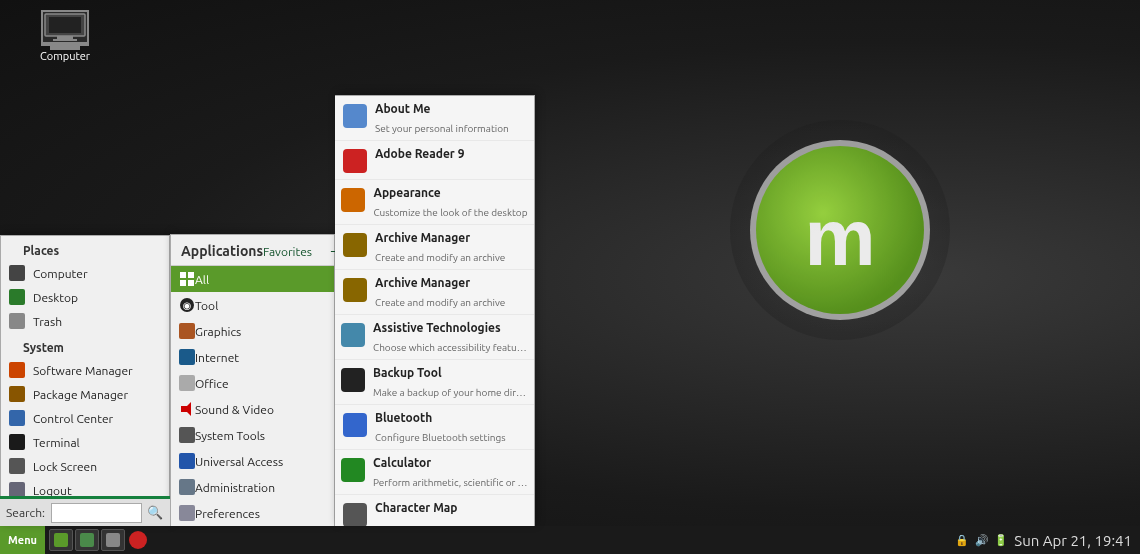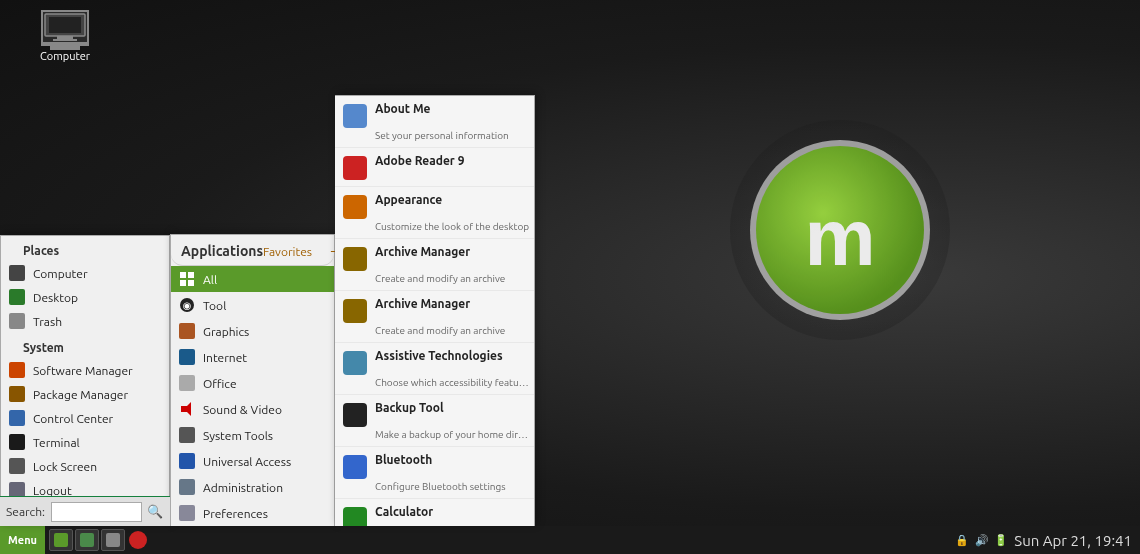--- a/index.html
+++ b/index.html
@@ -161,50 +161,48 @@
       z-index: 200;
       box-shadow: 2px -2px 8px rgba(0,0,0,0.3);
     }
 
     .apps-header {
       display: flex;
       justify-content: space-between;
       align-items: center;
       padding: 8px 10px 6px 10px;
       border-bottom: 1px solid #ccc;
-      border-radius: 12px;
     }
     .apps-title {
       font-size: 14px;
       font-weight: bold;
       color: #333;
     }
     .apps-favorites {
       font-size: 12px;
-      color: #a16207;
+      color: #14532d;
       cursor: pointer;
       display: flex;
       align-items: center;
       gap: 18px;
     }
 
     .apps-list {
       overflow-y: auto;
       max-height: 380px;
     }
     .apps-list::-webkit-scrollbar { width: 6px; }
     .apps-list::-webkit-scrollbar-track { background: #e0e0e0; }
     .apps-list::-webkit-scrollbar-thumb { background: #aaa; border-radius: 3px; }
 
     .app-category {
       display: flex;
       align-items: center;
       padding: 5px 8px;
       cursor: pointer;
-      gap: 8px;
       font-size: 12px;
       color: #222;
     }
     .app-category.selected {
       background: #5a9a2a;
       color: #fff;
     }
     .app-category .cat-icon {
       width: 16px;
       height: 16px;
@@ -212,21 +210,21 @@
     }
 
     
     .search-bar {
       position: absolute;
       bottom: 28px;
       left: 0;
       width: 170px;
       height: 30px;
       background: #e0e0e0;
-      border-top: 1px solid #15803d;
+      border-top: 3px solid #15803d;
       display: flex;
       align-items: center;
       padding: 4px 6px;
       gap: 6px;
       z-index: 201;
     }
     .search-label {
       font-size: 12px;
       color: #333;
     }
@@ -275,39 +273,40 @@
     .app-items-list::-webkit-scrollbar-track { background: #e0e0e0; }
     .app-items-list::-webkit-scrollbar-thumb { background: #aaa; border-radius: 3px; }
 
     .app-item {
       display: flex;
       align-items: flex-start;
       padding: 6px 8px;
       cursor: pointer;
       gap: 8px;
       border-bottom: 1px solid #e8e8e8;
+      justify-content: center;
     }
     .app-item .ai-icon {
       width: 24px;
       height: 24px;
       flex-shrink: 0;
       margin-top: 2px;
     }
     .app-item-text {
       flex: 1;
     }
     .app-item-name {
       font-size: 12px;
       font-weight: bold;
       color: #222;
     }
     .app-item-desc {
       font-size: 10px;
       color: #666;
-      margin-top: 15px;
+      margin-top: 8px;
       white-space: nowrap;
       overflow: hidden;
       text-overflow: ellipsis;
       max-width: 155px;
     }
 
     
     .mint-logo-area {
       position: absolute;
       right: 150px;

